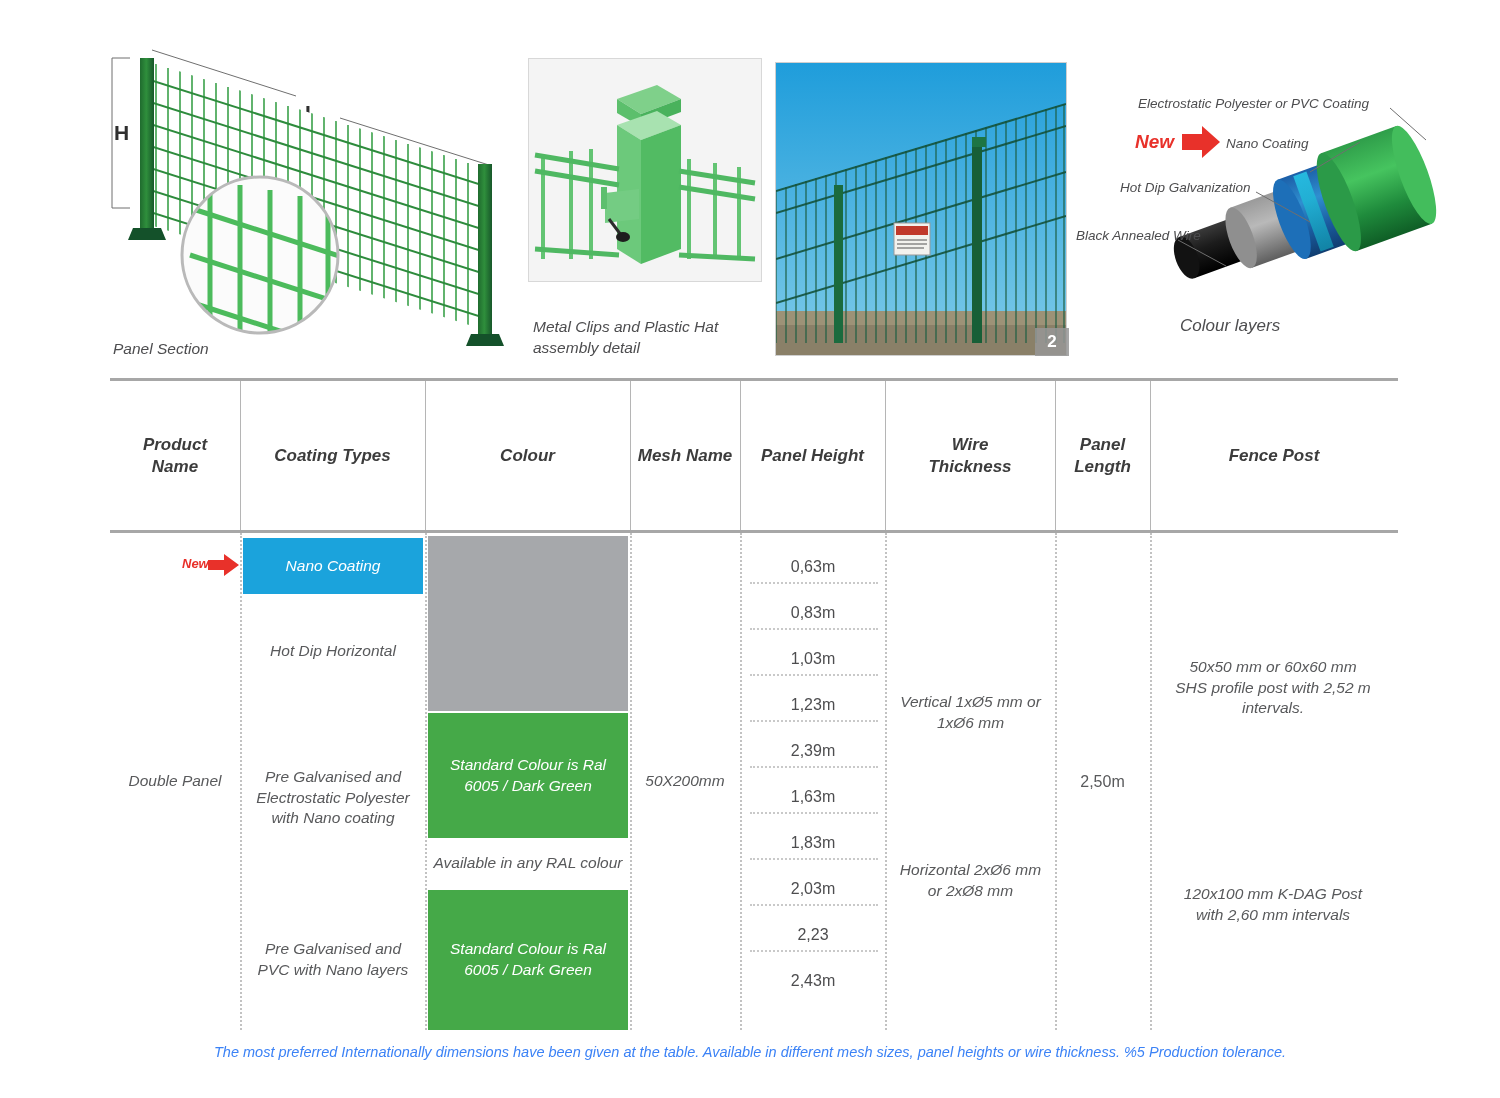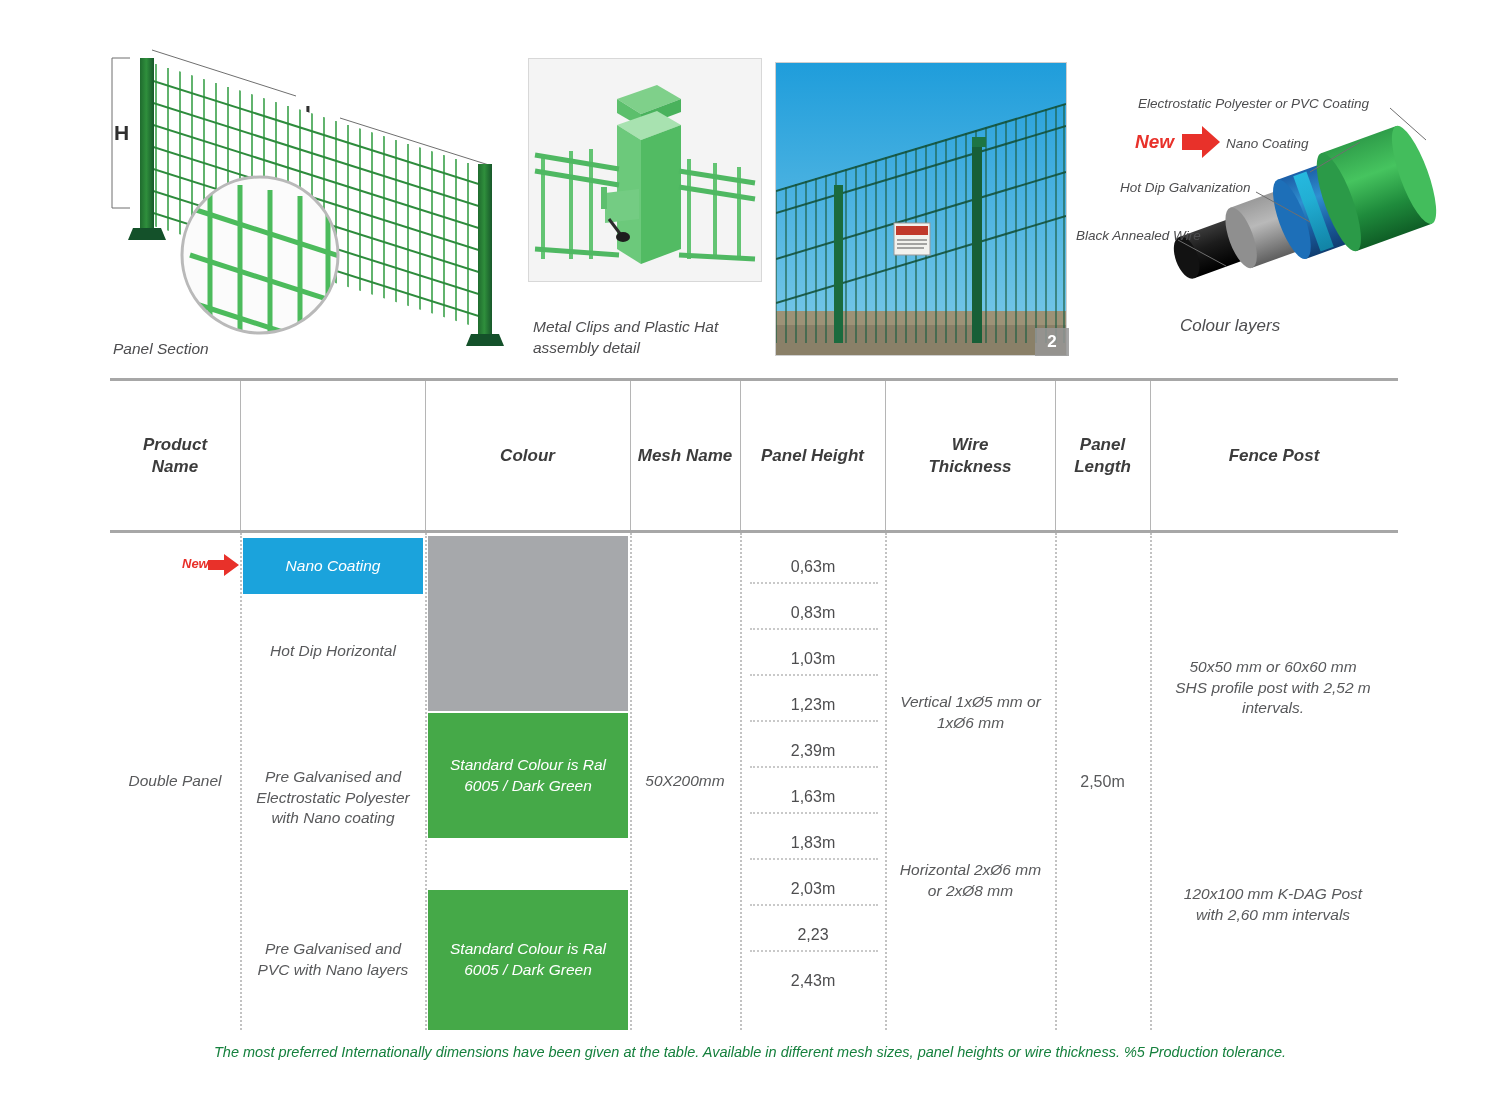--- a/index.html
+++ b/index.html
@@ -64,21 +64,21 @@
 
   .hrow{position:absolute;display:flex;align-items:center;justify-content:center;
         font-style:normal;font-size:16px;color:#4d4d4f;}
   .hdash{position:absolute;height:0;border-top:2px dotted #c9c9c9;}
 
   #new-tag{position:absolute;left:182px;top:556px;font-style:italic;
            font-weight:700;font-size:13px;color:#e8312a;}
   #new-arrow{position:absolute;left:208px;top:553px;}
 
   #footnote{position:absolute;left:0;top:1044px;width:1500px;text-align:center;
-            font-style:italic;font-size:14.5px;color:#15803d;}
+            font-style:italic;font-size:14.5px;color:#3b82f6;}
 </style>
 </head>
 <body>
 
 <div class="illu" id="fence-diagram">
 <svg width="430" height="330" viewBox="0 0 430 330">
   <defs>
     <clipPath id="meshclip">
       <polygon points="50,22 385,128 385,290 50,185"></polygon>
     </clipPath>
@@ -385,36 +385,38 @@
 
   <div class="dotline" style="left:130px"></div>
   <div class="dotline" style="left:315px"></div>
   <div class="dotline" style="left:520px"></div>
   <div class="dotline" style="left:630px"></div>
   <div class="dotline" style="left:775px"></div>
   <div class="dotline" style="left:945px"></div>
   <div class="dotline" style="left:1040px"></div>
 
   <div class="hdr" style="left:0;width:130px">Product<br>Name</div>
+  <div class="hdr" style="left:130px;width:185px">Coating Types</div>
   <div class="hdr" style="left:315px;width:205px">Colour</div>
   <div class="hdr" style="left:520px;width:110px">Mesh Name</div>
   <div class="hdr" style="left:630px;width:145px">Panel Height</div>
   <div class="hdr" style="left:775px;width:170px">Wire<br>Thickness</div>
   <div class="hdr" style="left:1040px;width:248px">Fence Post</div>
   <div class="hdr" style="left:945px;width:95px">Panel<br>Length</div>
 
   <div class="cell" style="left:0;top:155px;width:130px;height:497px">Double Panel</div>
 
   <div class="swatch sw-cyan" style="left:133px;top:160px;width:180px;height:56px">Nano Coating</div>
   <div class="cell" style="left:133px;top:216px;width:180px;height:115px">Hot Dip Horizontal</div>
   <div class="cell" style="left:133px;top:335px;width:180px;height:170px;padding:0 8px;box-sizing:border-box">Pre Galvanised and Electrostatic Polyester with Nano coating</div>
   <div class="cell" style="left:133px;top:512px;width:180px;height:140px;padding:0 8px;box-sizing:border-box">Pre Galvanised and PVC with Nano layers</div>
 
   <div class="swatch sw-grey" style="left:318px;top:158px;width:200px;height:175px"></div>
   <div class="swatch sw-green" style="left:318px;top:335px;width:200px;height:125px;padding:0 12px;box-sizing:border-box">Standard Colour is Ral 6005 / Dark Green</div>
+  <div class="cell" style="left:318px;top:460px;width:200px;height:50px">Available in any RAL colour</div>
   <div class="swatch sw-green" style="left:318px;top:512px;width:200px;height:140px;padding:0 12px;box-sizing:border-box">Standard Colour is Ral 6005 / Dark Green</div>
 
   <div class="cell" style="left:520px;top:155px;width:110px;height:497px">50X200mm</div>
 
   <div class="hrow" style="left:633px;top:176px;width:140px;height:26px">0,63m</div>
   <div class="hdash" style="left:640px;top:204px;width:128px"></div>
   <div class="hrow" style="left:633px;top:222px;width:140px;height:26px">0,83m</div>
   <div class="hdash" style="left:640px;top:250px;width:128px"></div>
   <div class="hrow" style="left:633px;top:268px;width:140px;height:26px">1,03m</div>
   <div class="hdash" style="left:640px;top:296px;width:128px"></div>

